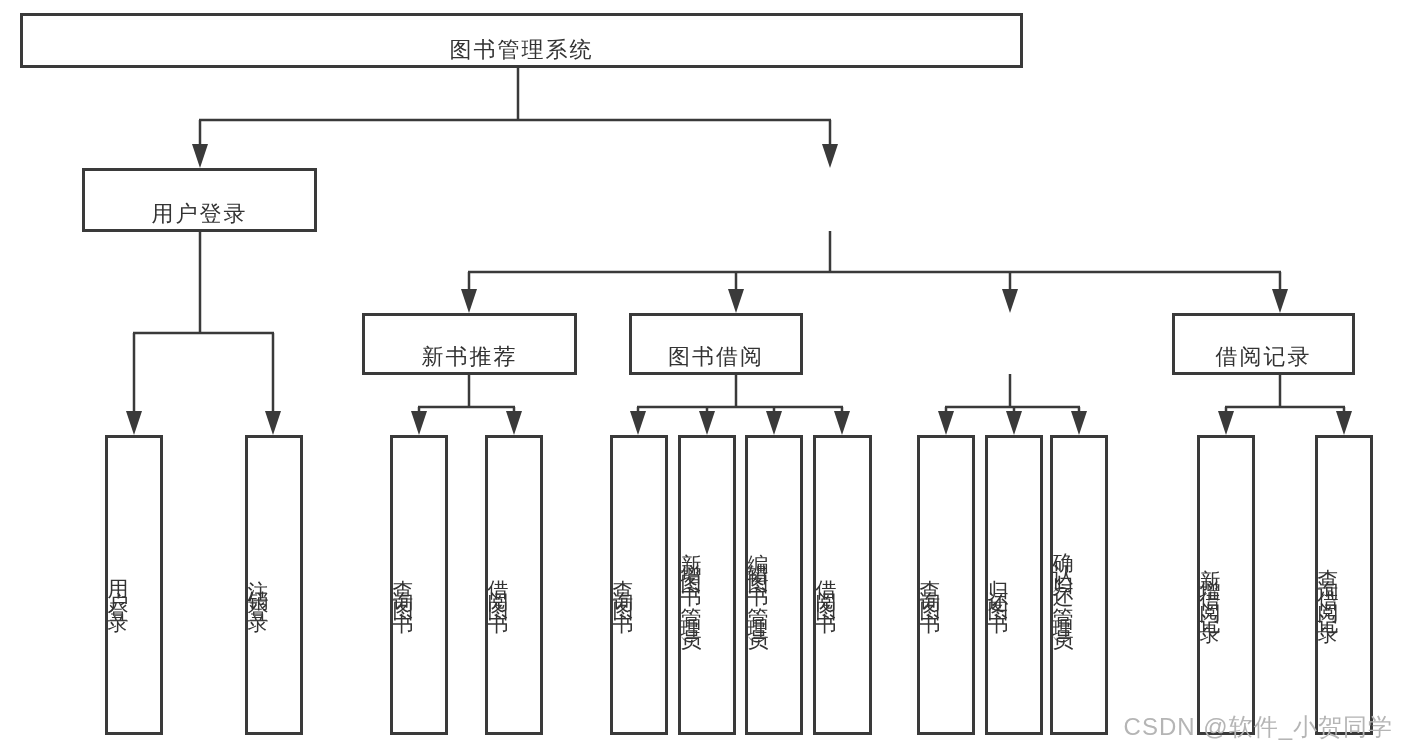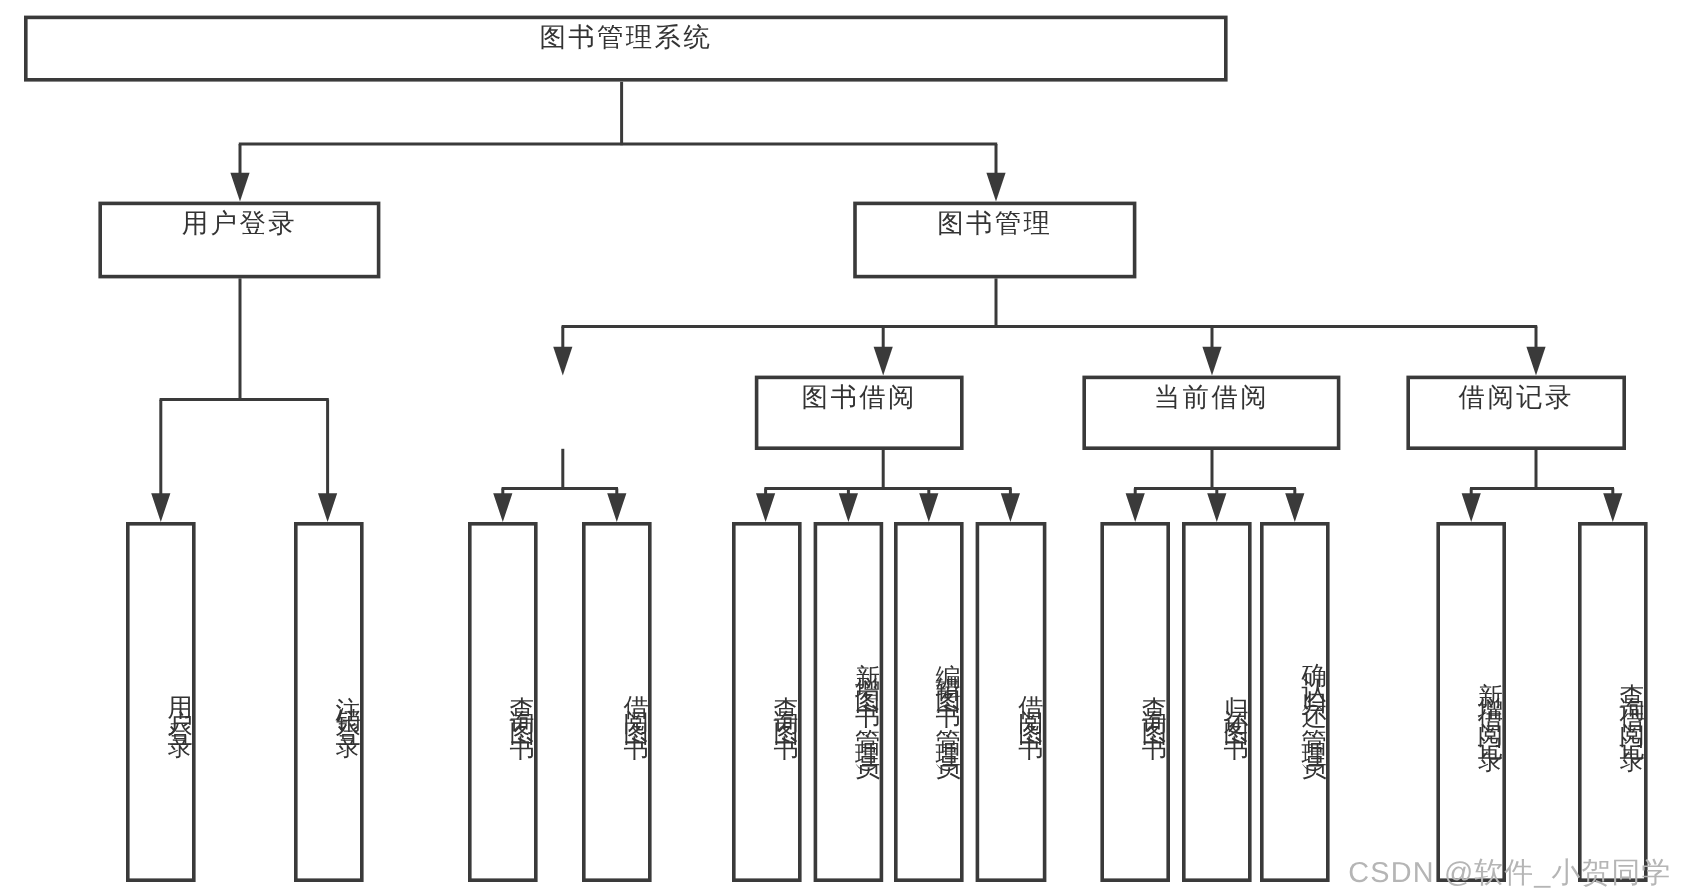--- a/index.html
+++ b/index.html
@@ -17,21 +17,21 @@
     overflow:hidden;
   }
   .connectors{position:absolute;left:0;top:0;width:1405px;height:747px;}
   .connectors line{stroke:var(--line);stroke-width:2.5;}
   .connectors polygon{fill:var(--line);stroke:none;}
   .box{
     position:absolute;
     box-sizing:border-box;
     border:3px solid var(--line);
     background:#fff;
-    display:flex;align-items:flex-start;justify-content:center;
+    display:flex;align-items:flex-end;justify-content:center;
     color:var(--text);
   }
   .h-label{font-size:22px;letter-spacing:2px;white-space:nowrap;}
   .leaf{
     writing-mode:vertical-rl;
     text-orientation:mixed;
     font-size:21px;
     letter-spacing:11px;
     line-height:1;
   }
@@ -111,29 +111,26 @@
     <polygon points="1336,411 1352,411 1344,435"></polygon>
   </svg>
 
   <div class="box" style="left:20px;top:13px;width:1003px;height:55px">
     <span class="h-label">图书管理系统</span>
   </div>
 
   <div class="box" style="left:82px;top:168px;width:235px;height:64px">
     <span class="h-label">用户登录</span>
   </div>
-  <div class="box" style="left:711px;top:168px;width:236px;height:64px">
-    <span class="h-label">图书管理</span>
+
+  <div class="box" style="left:362px;top:313px;width:215px;height:62px">
+    <span class="h-label">新书推荐</span>
   </div>
-
   <div class="box" style="left:629px;top:313px;width:174px;height:62px">
     <span class="h-label">图书借阅</span>
-  </div>
-  <div class="box" style="left:902px;top:313px;width:215px;height:62px">
-    <span class="h-label">当前借阅</span>
   </div>
   <div class="box" style="left:1172px;top:313px;width:183px;height:62px">
     <span class="h-label">借阅记录</span>
   </div>
 
   <div class="box leaf" style="left:105px;top:435px;width:58px;height:300px">用户登录</div>
   <div class="box leaf" style="left:245px;top:435px;width:58px;height:300px">注销登录</div>
 
   <div class="box leaf" style="left:390px;top:435px;width:58px;height:300px">查询图书</div>
   <div class="box leaf" style="left:485px;top:435px;width:58px;height:300px">借阅图书</div>

